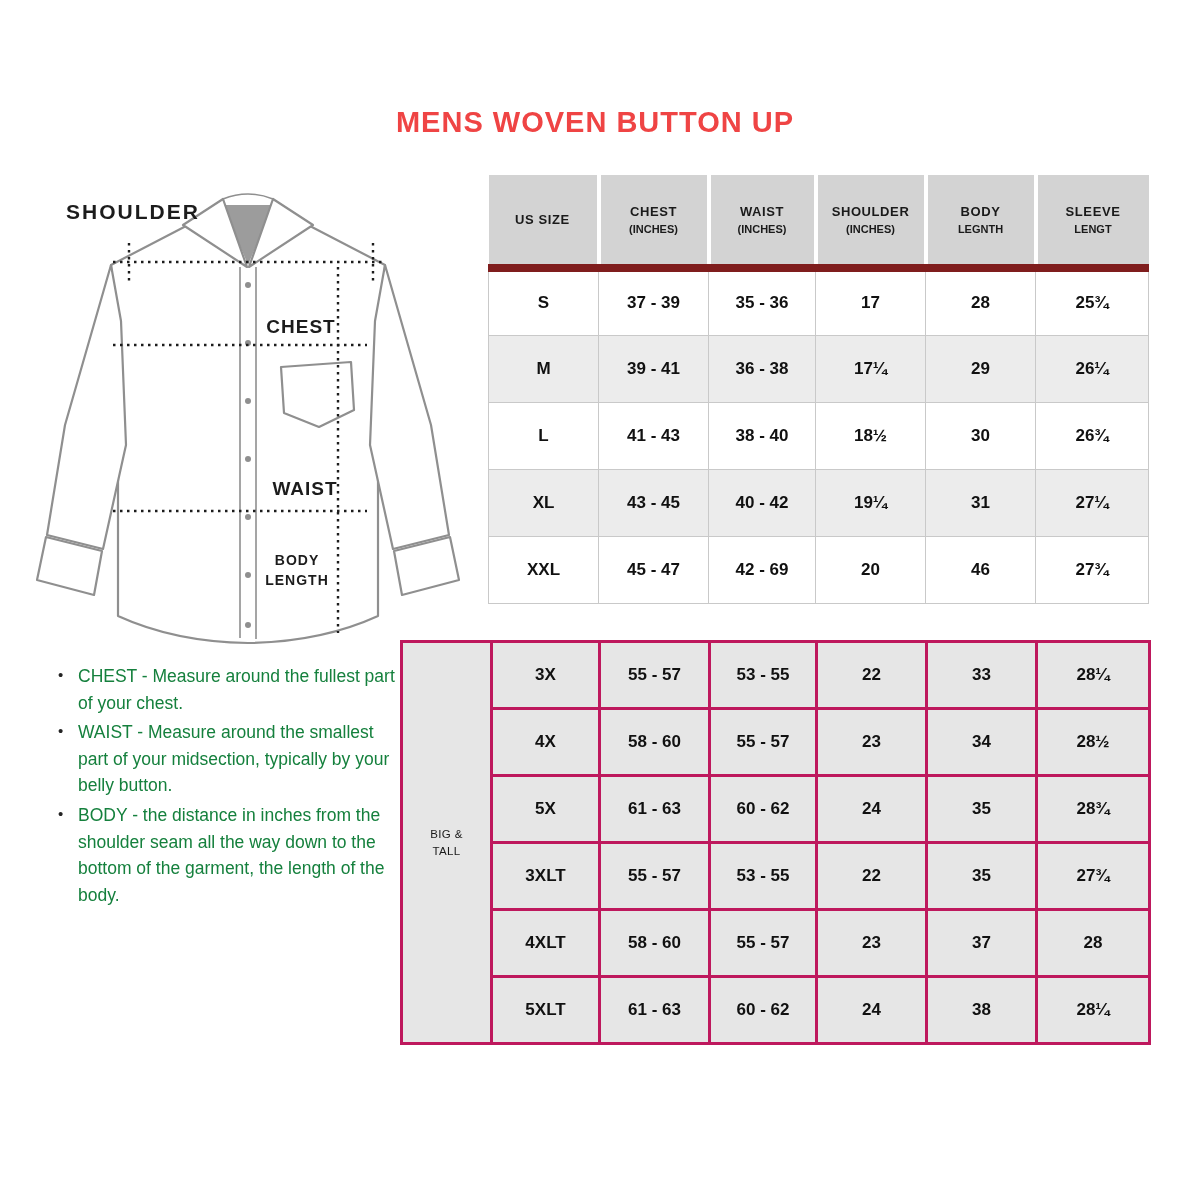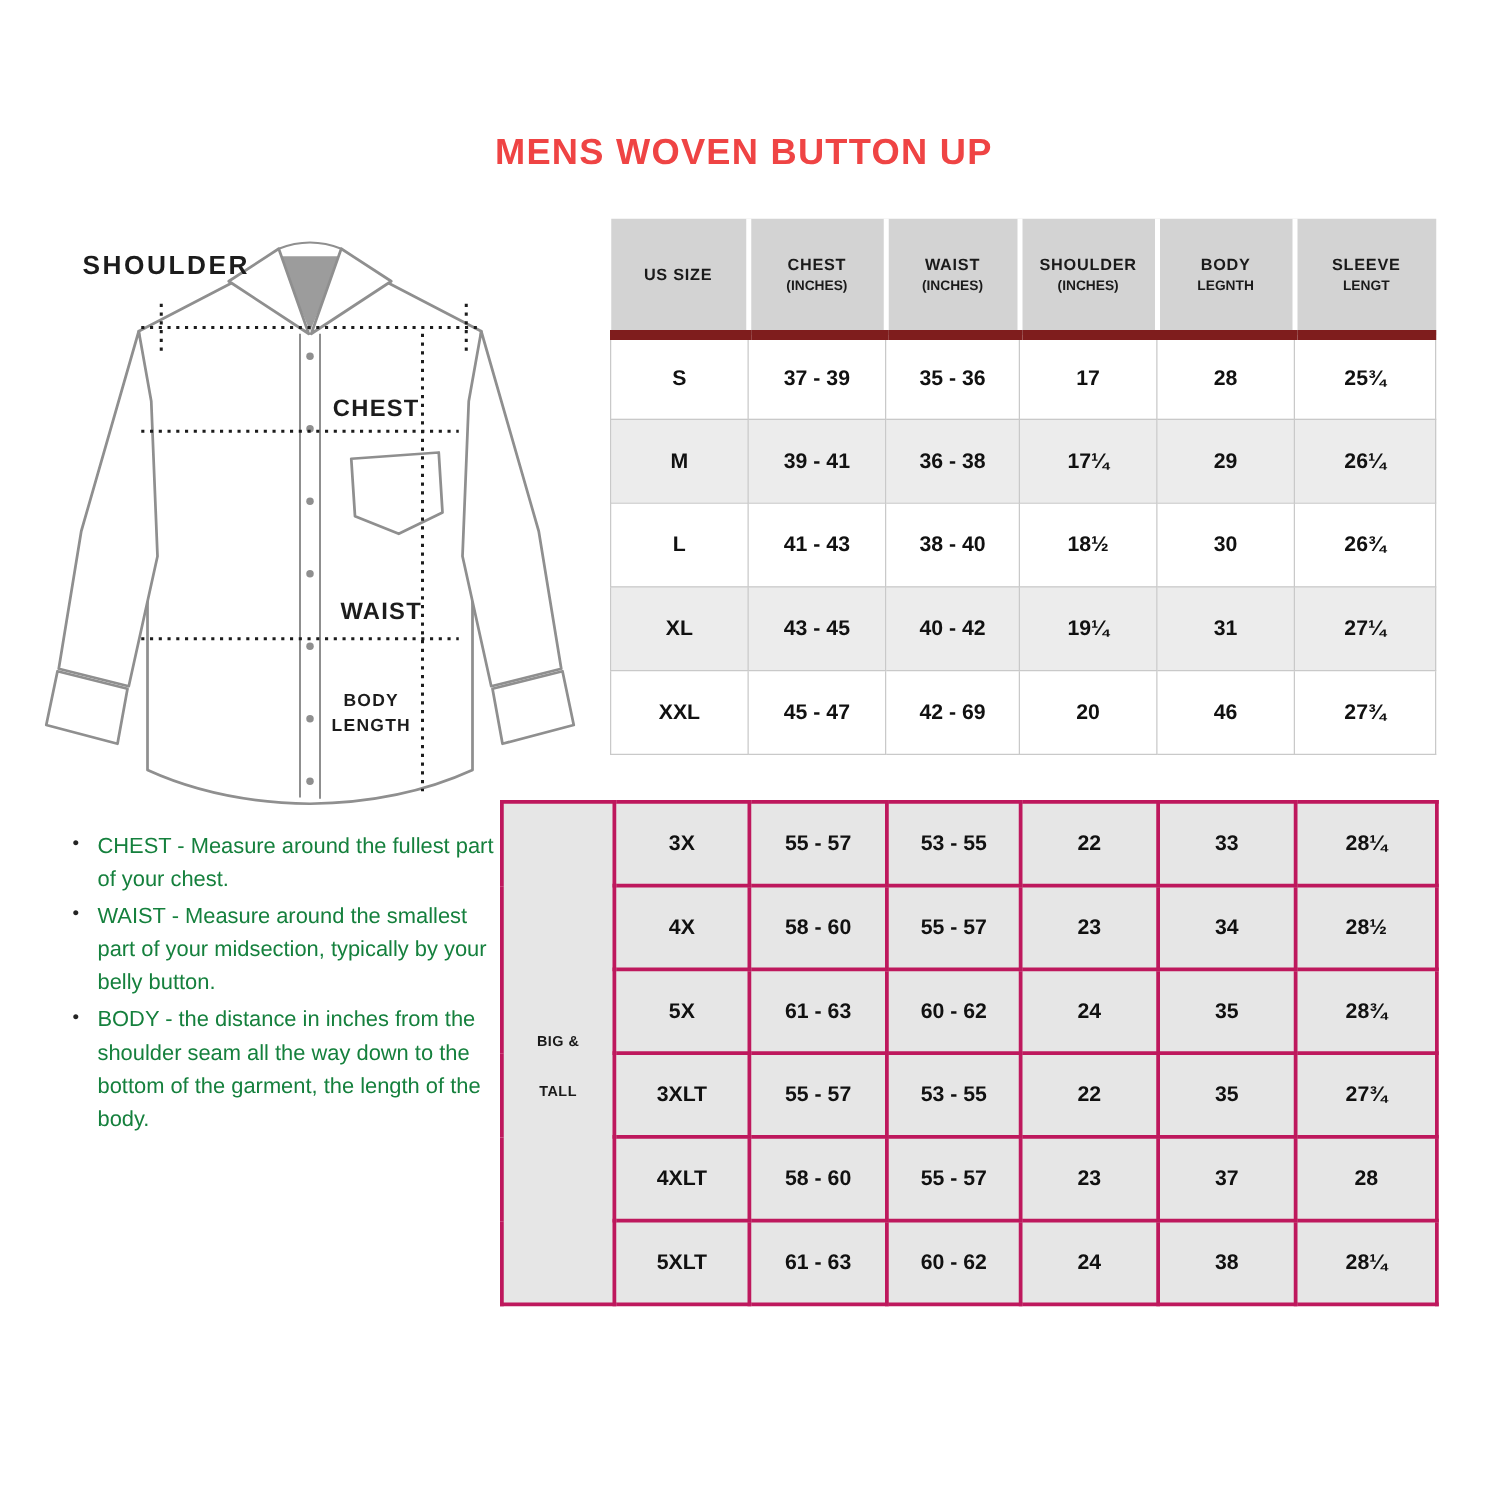--- a/index.html
+++ b/index.html
@@ -40,21 +40,21 @@
     height:67px; border:1px solid #c9c9c9; background:#ffffff;
     font-size:17px; font-weight:700; text-align:center; color:#111; vertical-align:middle;
   }
   .t1 tr.alt td { background:#ececec; }
 
   .t2 { position:absolute; left:400px; top:640px; width:748px; }
   .t2 td, .t2 th {
     background:#e6e6e6; border:3px solid #be185d; height:67px;
     font-size:17px; font-weight:700; text-align:center; color:#111; vertical-align:middle;
   }
-  .t2 th div { font-size:11.5px; font-weight:700; letter-spacing:0.4px; line-height:1.4; color:#1a1a1a;margin-top:23px; }
+  .t2 th div { font-size:11.5px; font-weight:400; letter-spacing:0.4px; line-height:1.4; color:#1a1a1a; }
 
   
   .notes { position:absolute; left:55px; top:663px; width:340px; list-style:none; }
   .notes li {
     position:relative; padding-left:23px; font-size:17.5px; line-height:1.52;
     color:#15803d; margin-bottom:3px;
   }
   .notes li::before { content:"•"; position:absolute; left:3px; top:1px; font-size:15px; color:#242424; }
 </style>
 </head>

